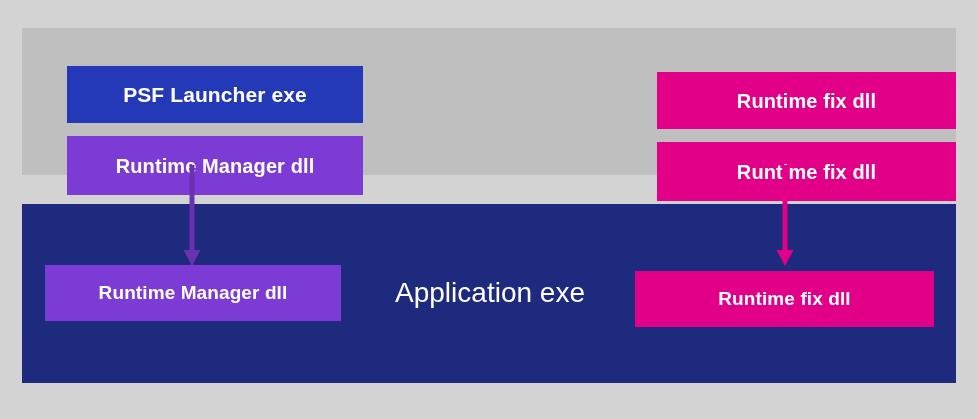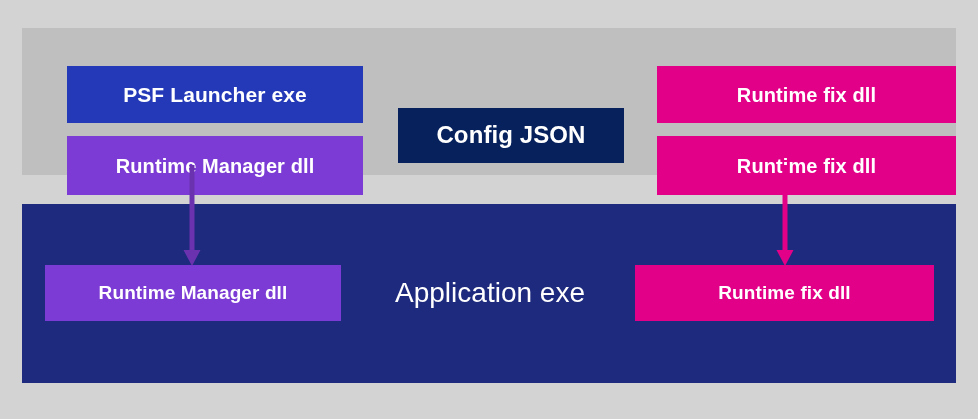--- a/index.html
+++ b/index.html
@@ -49,21 +49,21 @@
     align-items: center;
     justify-content: center;
     color: #ffffff;
     text-align: center;
     line-height: 1.1;
     letter-spacing: .1px;
   }
   .box-blue    { background: #2439b8; }
   .box-purple  { background: #7b3bd4; }
   .box-navy    { background: #06215c; }
-  .box-pink    { background: #e20089; }
+  .box-pink    { background: #e20089; margin-top: 6px; }
 
   #box-psf-launcher {
     left: 45px; top: 38px; width: 296px; height: 57px;
     font-size: 21px; font-weight: bold;
   }
   #box-runtime-manager-top {
     left: 45px; top: 108px; width: 296px; height: 59px;
     font-size: 20px; font-weight: bold;
   }
   #box-config-json {
@@ -124,21 +124,20 @@
 </head>
 <body>
 
 <div id="stage">
 
   <div class="panel" id="package-panel">
     <div class="box box-blue" id="box-psf-launcher">PSF Launcher exe</div>
 
     <div class="box box-purple" id="box-runtime-manager-top">Runtime Manager dll</div>
 
-    <div class="box box-navy" id="box-config-json">Config JSON</div>
 
     <div class="box box-pink" id="box-runtime-fix-1">Runtime fix dll</div>
 
     <div class="box box-pink" id="box-runtime-fix-2">Runtime fix dll</div>
   </div>
 
   <div class="panel" id="app-panel"></div>
 
   <div class="box box-purple" id="box-runtime-manager-bottom">Runtime Manager dll</div>
 

